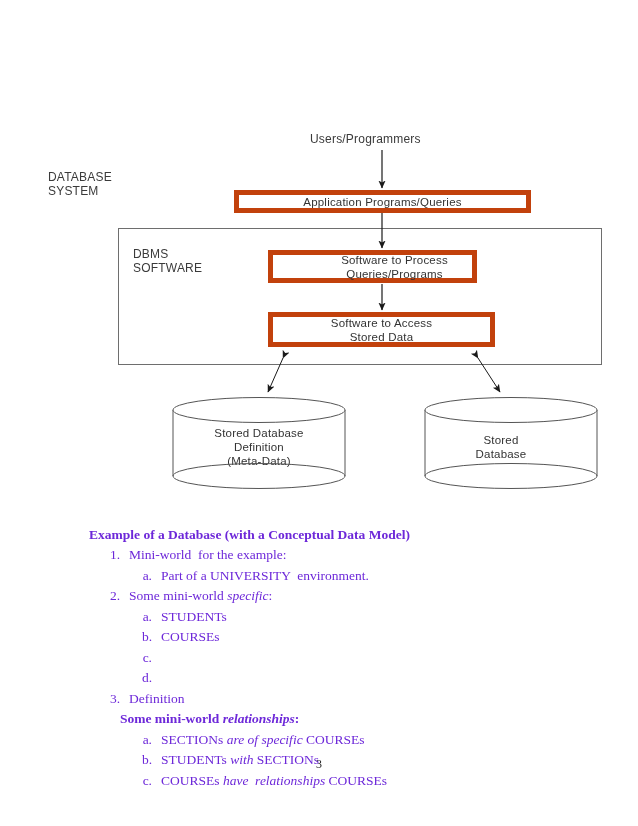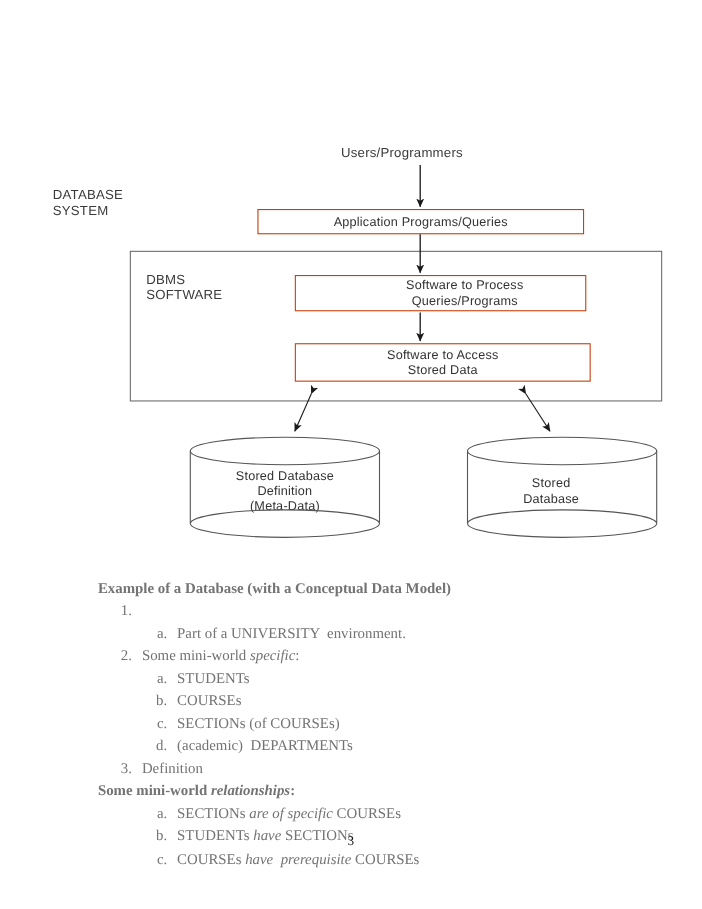--- a/index.html
+++ b/index.html
@@ -27,21 +27,21 @@
     position: absolute;
     font-family: "Liberation Sans", sans-serif;
     font-size: 12px;
     color: #3a3a3a;
     line-height: 13.5px;
     letter-spacing: 0.2px;
     white-space: pre;
   }
   .dg-box {
     position: absolute;
-    border: 1px solid #c2410c;
+    border: 5px solid #c2410c;
     background: #ffffff;
     box-sizing: border-box;
     display: flex;
     align-items: center;
     justify-content: center;
     text-align: center;
     font-family: "Liberation Sans", sans-serif;
     font-size: 11.5px;
     color: #333333;
     line-height: 14px;
@@ -71,21 +71,21 @@
     pointer-events: none;
   }
 
   
   #textblock {
     position: absolute;
     left: 0;
     top: 525px;
     width: 638px;
     font-family: "Liberation Serif", serif;
-    color: #737373;
+    color: #6d28d9;
   }
   .tl-head {
     font-size: 13.5px;
     font-weight: bold;
     line-height: 20px;
     margin-left: 89px;
   }
   .tl-row {
     display: flex;
     line-height: 20.5px;
@@ -95,21 +95,21 @@
     width: 20px;
     text-align: right;
     flex: 0 0 auto;
   }
   .tl-text {
     margin-left: 9px;
     white-space: pre;
   }
   .lvl1 { margin-left: 100px; }
   .lvl2 { margin-left: 132px; }
-  .lvl1b { margin-left: 89px; text-align: center; }
+  .lvl1b { margin-left: 120px; text-align: center; }
   .bold { font-weight: bold; }
   .ital { font-style: italic; }
   #pagenum {
     position: absolute;
     top: 757px;
     left: 0;
     width: 638px;
     text-align: center;
     font-family: "Liberation Serif", serif;
     font-size: 12px;
@@ -128,24 +128,24 @@
     <div class="dg-label" style="left:48px; top:171px;">DATABASE
 SYSTEM</div>
 
     <div class="dg-label" style="left:133px; top:248px;">DBMS
 SOFTWARE</div>
 
     <div class="dg-outerbox" style="left:118px; top:228px; width:484px; height:137px;"></div>
 
     <div class="dg-box" style="left:234px; top:190px; width:297px; height:23px;">Application Programs/Queries</div>
 
-    <div class="dg-box" style="left:268px; top:250px; width:265px; height:33px; white-space:pre;padding-left:44px;">Software to Process
+    <div class="dg-box" style="left:268px; top:250px; width:209px; height:33px; white-space:pre;padding-left:44px;">Software to Process
 Queries/Programs</div>
 
-    <div class="dg-box" style="left:268px; top:312px; width:269px; height:35px; white-space:pre;">Software to Access
+    <div class="dg-box" style="left:268px; top:312px; width:227px; height:35px; white-space:pre;">Software to Access
 Stored Data</div>
 
     <div class="cyl-text" style="left:173px; top:426px; width:172px;">Stored Database
 Definition
 (Meta-Data)</div>
 
     <div class="cyl-text" style="left:425px; top:433px; width:152px;">Stored
 Database</div>
 
     <svg class="overlay" viewBox="0 0 638 510">
@@ -191,61 +191,60 @@
         <path d="M425,476 A86,12.5 0 0 1 597,476" stroke="#555" stroke-width="1" fill="none"></path>
       </g>
     </svg>
   </div>
 
   <div id="textblock">
     <div class="tl-head">Example of a Database (with a Conceptual Data Model)</div>
     <div id="list-container">
         <div class="tl-row lvl1">
           <span class="tl-marker">1.</span>
+          <span class="tl-text"><span>Mini-world  for the example:</span></span>
         </div>
         <div class="tl-row lvl2">
           <span class="tl-marker">a.</span>
           <span class="tl-text"><span>Part of a UNIVERSITY  environment.</span></span>
         </div>
         <div class="tl-row lvl1">
           <span class="tl-marker">2.</span>
           <span class="tl-text"><span>Some mini-world </span><span class="ital">specific</span><span>:</span></span>
         </div>
         <div class="tl-row lvl2">
           <span class="tl-marker">a.</span>
           <span class="tl-text"><span>STUDENTs</span></span>
         </div>
         <div class="tl-row lvl2">
           <span class="tl-marker">b.</span>
           <span class="tl-text"><span>COURSEs</span></span>
         </div>
         <div class="tl-row lvl2">
           <span class="tl-marker">c.</span>
-          <span class="tl-text"><span>SECTIONs (of COURSEs)</span></span>
         </div>
         <div class="tl-row lvl2">
           <span class="tl-marker">d.</span>
-          <span class="tl-text"><span>(academic)  DEPARTMENTs</span></span>
         </div>
         <div class="tl-row lvl1">
           <span class="tl-marker">3.</span>
           <span class="tl-text"><span>Definition</span></span>
         </div>
         <div class="tl-row lvl1b">
           <span class=""><span class="bold">Some mini-world </span><span class="bold ital">relationships</span><span class="bold">:</span></span>
         </div>
         <div class="tl-row lvl2">
           <span class="tl-marker">a.</span>
           <span class="tl-text"><span>SECTIONs </span><span class="ital">are of specific</span><span> COURSEs</span></span>
         </div>
         <div class="tl-row lvl2">
           <span class="tl-marker">b.</span>
-          <span class="tl-text"><span>STUDENTs </span><span class="ital">have</span><span> SECTIONs</span></span>
+          <span class="tl-text"><span>STUDENTs </span><span class="ital">with</span><span> SECTIONs</span></span>
         </div>
         <div class="tl-row lvl2">
           <span class="tl-marker">c.</span>
-          <span class="tl-text"><span>COURSEs </span><span class="ital">have  prerequisite</span><span> COURSEs</span></span>
+          <span class="tl-text"><span>COURSEs </span><span class="ital">have  relationships</span><span> COURSEs</span></span>
         </div>
       </div>
   </div>
 
   <div id="pagenum">3</div>
 </div>
 
 </body></html>

